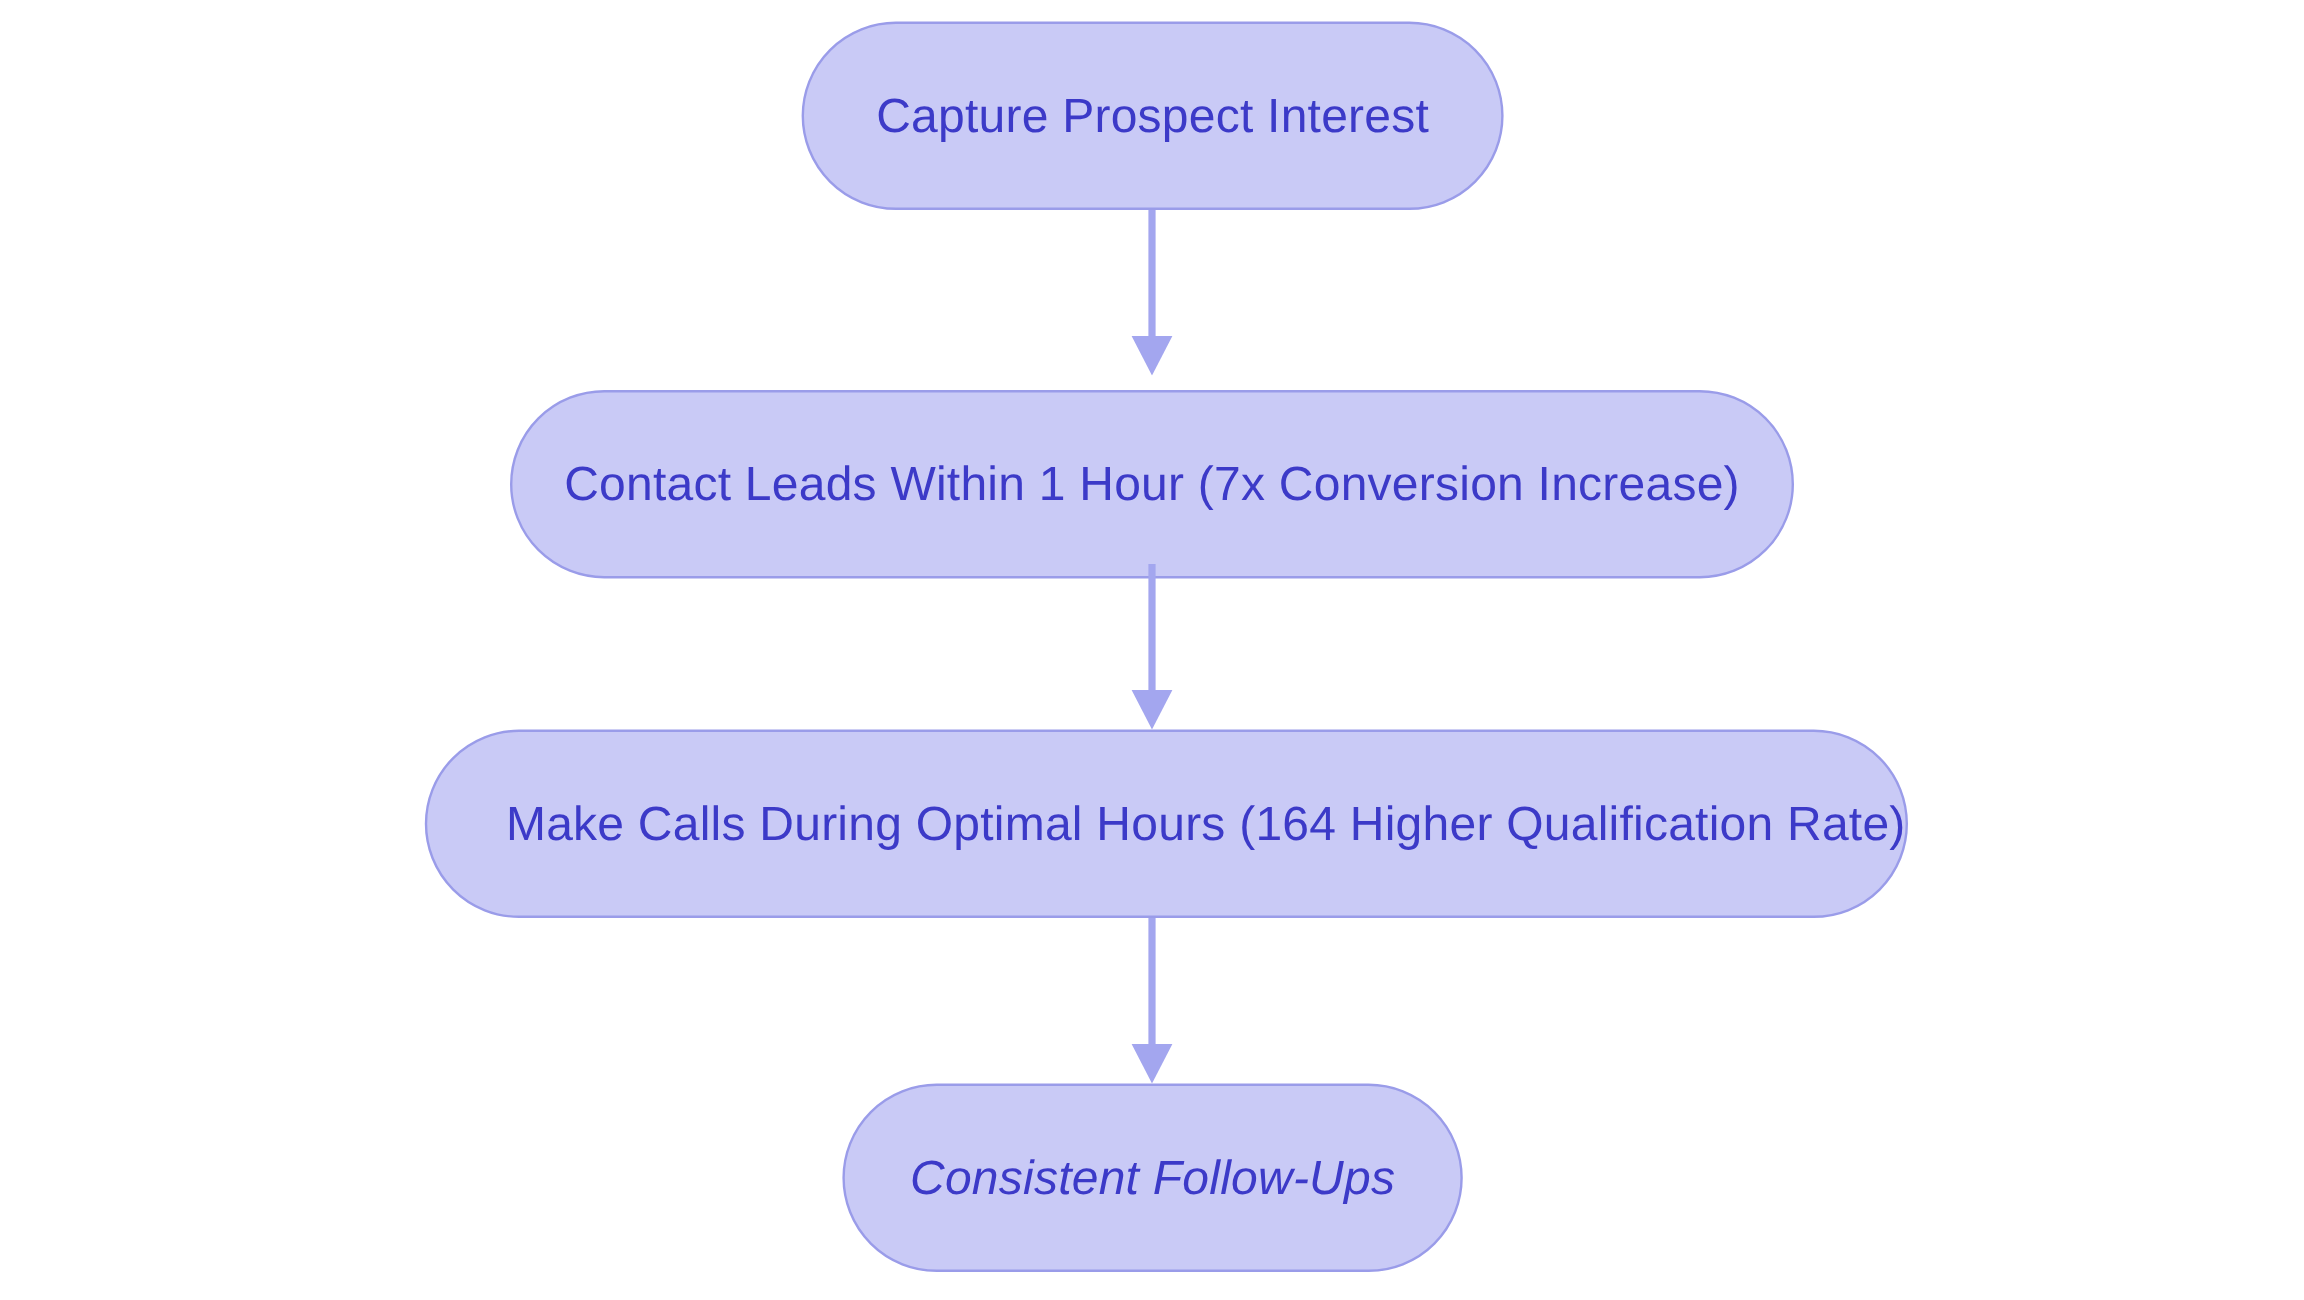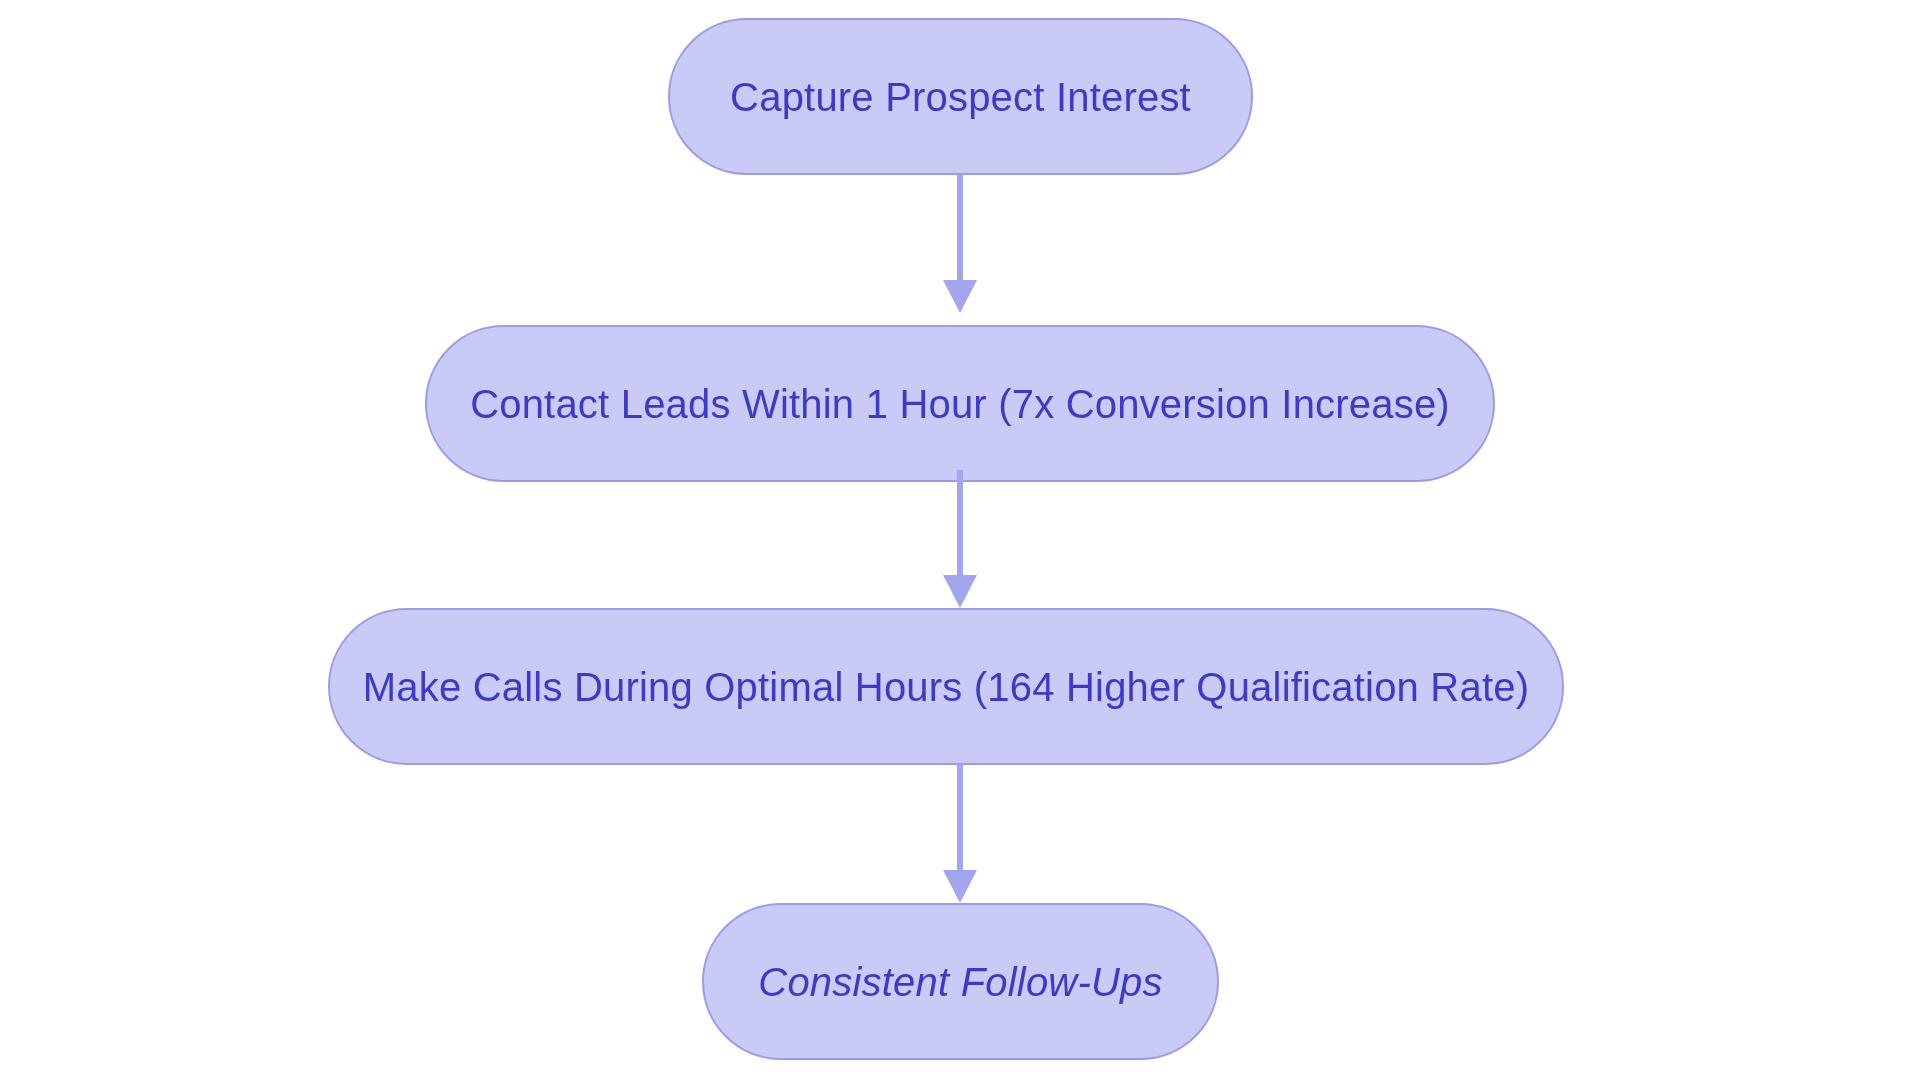--- a/index.html
+++ b/index.html
@@ -34,21 +34,21 @@
   }
   .node-label{
     color:var(--node-text);
     font-size:40px;
     line-height:1.2;
     white-space:nowrap;
     letter-spacing:0.2px;
   }
   .node-1{top:18px;  left:668px; width:585px;}
   .node-2{top:313px; left:425px; width:1070px;margin-top:12px;}
-  .node-3{top:608px; left:328px; width:1236px;}
+  .node-3{top:608px; left:354px; width:1236px;justify-content:flex-end;}
   .node-4{top:903px; left:702px; width:517px;font-style:italic;}
   .arrow{
     position:absolute;
     left:940px;
     width:40px;
     height:138px;
   }
   .arrow-1{top:175px;}
   .arrow-2{top:470px;}
   .arrow-3{top:765px;}

